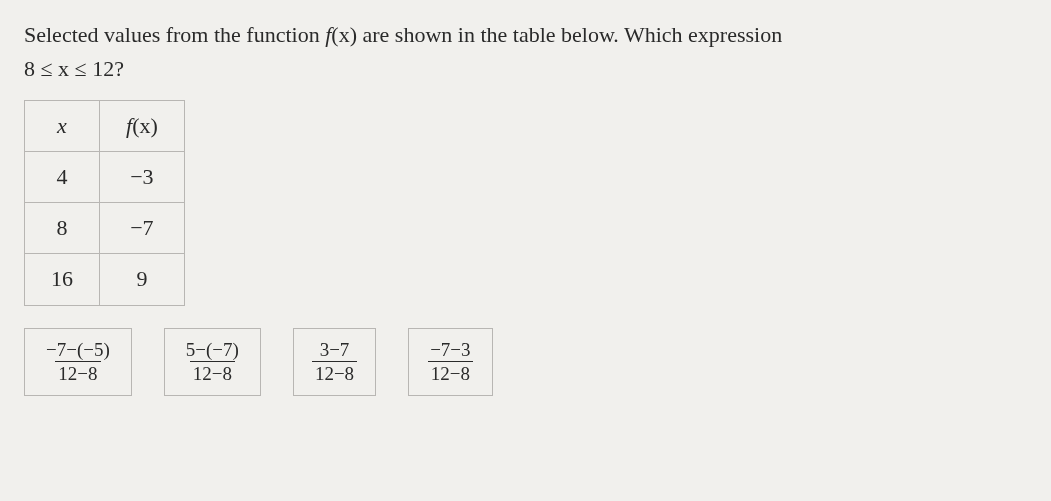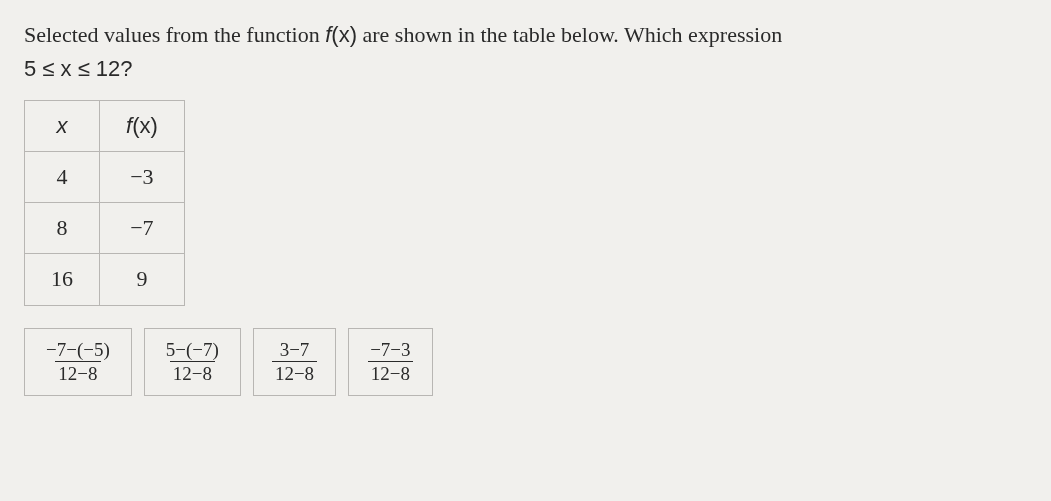--- a/index.html
+++ b/index.html
@@ -7,38 +7,38 @@
       width: 1051px;
       height: 501px;
       background: #f1f0ed;
       font-family: Georgia, 'Times New Roman', serif;
       color: #2a2a2a;
       padding: 18px 24px;
       font-size: 22px;
       line-height: 1.55;
     }
     .question { margin-bottom: 14px; }
-    .math { font-family: Liberation Sans, sans-serif; font-style: italic; margin-top: 16px; }
+    .math { font-family: Liberation Serif, serif; font-style: italic; margin-top: 16px; }
     .upright { font-style: normal; }
 
     table.values {
       border-collapse: collapse;
       margin-bottom: 22px;
     }
     table.values td, table.values th {
       border: 1px solid #b8b6b3;
       padding: 8px 26px;
       text-align: center;
       font-size: 22px;
       vertical-align: middle;
       height: 46px;
     }
     table.values th { font-weight: normal; }
 
-    .choices { display: flex; gap: 12px; }
+    .choices { display: flex; gap: 32px; }
     .choice {
       border: 1px solid #b8b6b3;
       padding: 10px 18px;
       background: #f1f0ed;
       cursor: pointer;
       display: flex;
       align-items: center;
       justify-content: center;
     }
     .frac {
@@ -57,21 +57,21 @@
     .paren { font-style: normal; }
   </style>
 </head>
 <body>
 
 <div class="question">
   <div>
     <span>Selected values from the function </span><span class="math"><span class="fxi">f</span><span class="paren">(x)</span></span><span> are shown in the table below. Which expression</span>
   </div>
   <div>
-    <span class="math upright">5 ≤ x ≤ 12?</span>
+    <span class="math upright">8 ≤ x ≤ 12?</span>
   </div>
 </div>
 
 <table class="values">
   <tbody>
       <tr>
     <th><span class="math">x</span></th>
     <th><span class="math"><span class="fxi">f</span><span class="paren">(x)</span></span></th>
   </tr>
   <tr>

